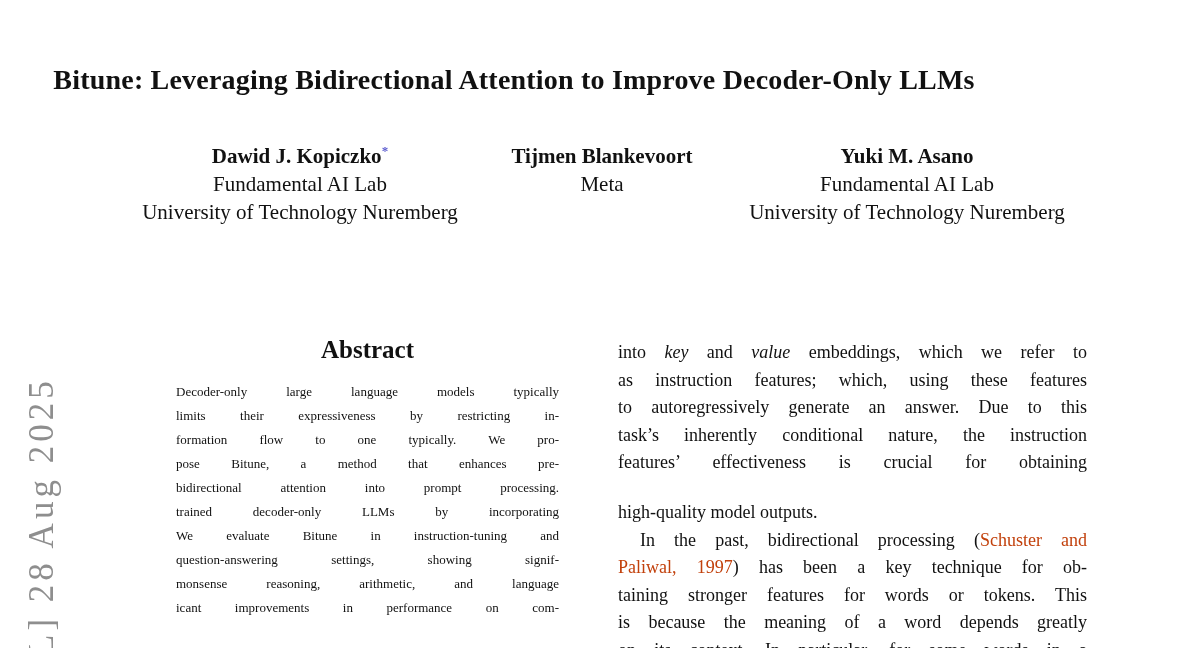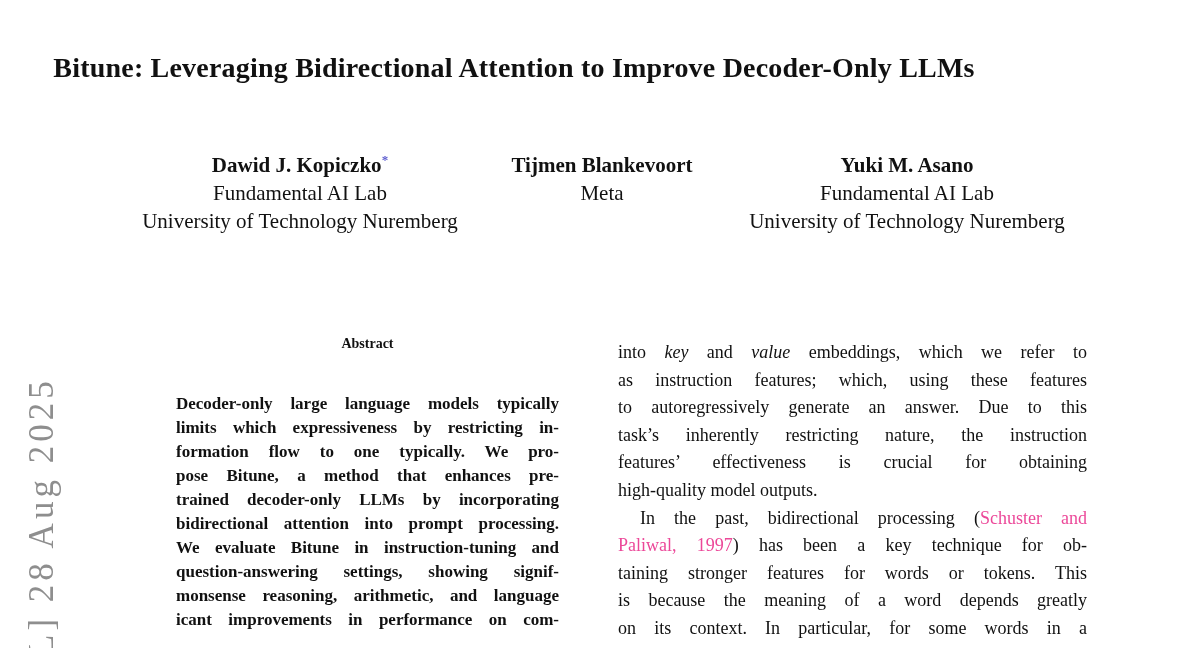--- a/index.html
+++ b/index.html
@@ -7,33 +7,32 @@
     position: relative;
     width: 1200px;
     height: 648px;
     background: #ffffff;
     overflow: hidden;
     font-family: "Liberation Serif", "DejaVu Serif", serif;
     color: #111111;
   }
   .title {
     position: absolute;
-    top: 52px; left: 0; width: 1028px;
+    top: 64px; left: 0; width: 1028px;
     text-align: center;
     font-size: 28px;
     font-weight: bold;
     letter-spacing: 0.2px;
   }
   .author-block {
     position: absolute;
     top: 142px;
     text-align: center;
     font-size: 21px;
     line-height: 28px;
-    margin-top: 9px;
   }
   .author-block .aname { font-weight: bold; }
   .author-block sup.mark {
     color: #5c5ccf;
     font-size: 13px;
     font-weight: bold;
     vertical-align: super;
     line-height: 0;
   }
   #author-0 { left: 105px; width: 390px; }
@@ -49,46 +48,45 @@
     white-space: nowrap;
     font-size: 35px;
     letter-spacing: 4px;
     color: #8e8e8e;
   }
 
   .abstract-heading {
     position: absolute;
     top: 336px; left: 176px; width: 383px;
     text-align: center;
-    font-size: 14px;
+    font-size: 25px;
     font-weight: bold;
   }
   .abstract-body {
     position: absolute;
-    top: 392px; left: 176px; width: 383px;
-    font-size: 17px;
+    top: 380px; left: 176px; width: 383px;
+    font-size: 13px;
     line-height: 24px;
-    font-weight: bold;
   }
   .right-column {
     position: absolute;
     top: 339px; left: 618px; width: 469px;
     font-size: 18px;
     line-height: 27.6px;
   }
   .tl {
     text-align: justify;
     text-align-last: justify;
     overflow: hidden;
     white-space: normal;
   }
-  .tl.njust { text-align-last: left; }
+  .tl.njust { text-align-last: left; margin-top: 22px; }
   .tl.ind { text-indent: 22px; }
   .it { font-style: italic; font-family: Liberation Serif, serif; }
-  .link { color: #ec4899; }
+  .link { color: #c2410c; }
 </style>
 </head>
 <body>
 
 <div id="page">
 
   <div class="title">Bitune: Leveraging Bidirectional Attention to Improve Decoder-Only LLMs</div>
 
   <div class="author-block" id="author-0">
     <div class="aname"><span>Dawid J. Kopiczko</span><sup class="mark">*</sup></div>
@@ -106,36 +104,36 @@
     <div class="affil">Fundamental AI Lab</div>
     <div class="affil">University of Technology Nuremberg</div>
   </div>
 
   <div class="stamp">L] 28 Aug 2025</div>
 
   <div class="abstract-heading">Abstract</div>
 
   <div class="abstract-body">
       <div class="tl">Decoder-only large language models typically</div>
-      <div class="tl">limits which expressiveness by restricting in-</div>
+      <div class="tl">limits their expressiveness by restricting in-</div>
       <div class="tl">formation flow to one typically. We pro-</div>
       <div class="tl">pose Bitune, a method that enhances pre-</div>
+      <div class="tl">bidirectional attention into prompt processing.</div>
       <div class="tl">trained decoder-only LLMs by incorporating</div>
-      <div class="tl">bidirectional attention into prompt processing.</div>
       <div class="tl">We evaluate Bitune in instruction-tuning and</div>
       <div class="tl">question-answering settings, showing signif-</div>
       <div class="tl">monsense reasoning, arithmetic, and language</div>
       <div class="tl">icant improvements in performance on com-</div>
     </div>
 
   <div class="right-column">
       <div class="tl"><span>into </span><span class="it">key</span><span> and </span><span class="it">value</span><span> embeddings, which we refer to</span></div>
       <div class="tl"><span>as instruction features; which, using these features</span></div>
       <div class="tl"><span>to autoregressively generate an answer. Due to this</span></div>
-      <div class="tl"><span>task’s inherently restricting nature, the instruction</span></div>
+      <div class="tl"><span>task’s inherently conditional nature, the instruction</span></div>
       <div class="tl"><span>features’ effectiveness is crucial for obtaining</span></div>
       <div class="tl njust"><span>high-quality model outputs.</span></div>
       <div class="tl ind"><span>In the past, bidirectional processing (</span><span class="link">Schuster and</span></div>
       <div class="tl"><span class="link">Paliwal, 1997</span><span>) has been a key technique for ob-</span></div>
       <div class="tl"><span>taining stronger features for words or tokens. This</span></div>
       <div class="tl"><span>is because the meaning of a word depends greatly</span></div>
       <div class="tl"><span>on its context. In particular, for some words in a</span></div>
       <div class="tl"><span>sentence, the information that comes later might</span></div>
     </div>
 

